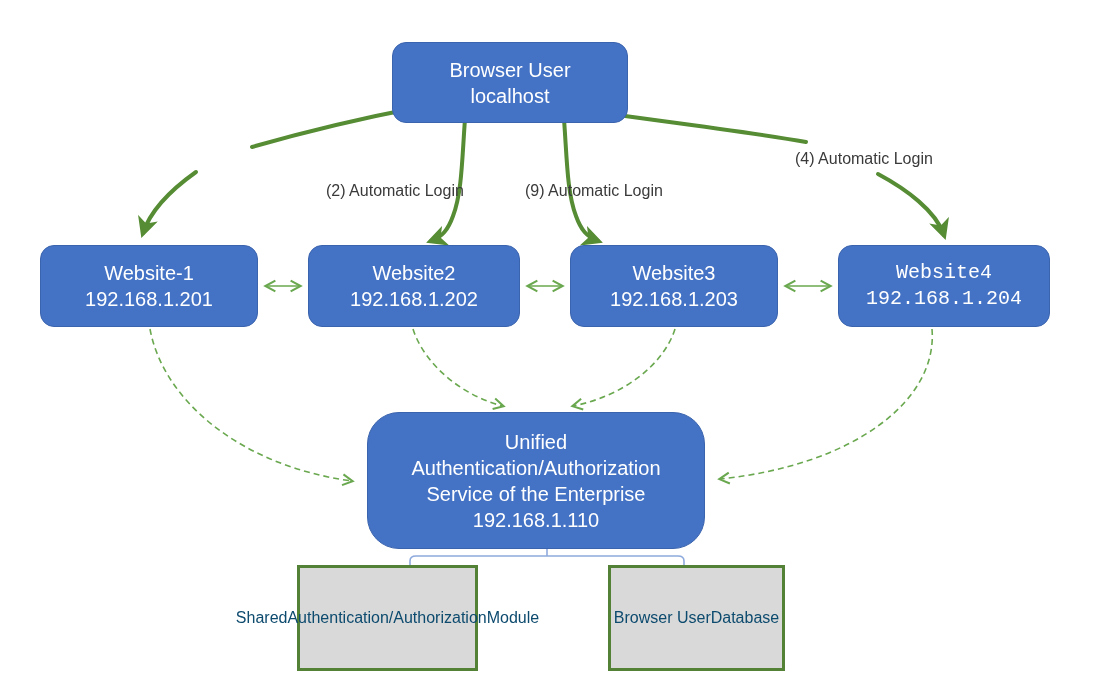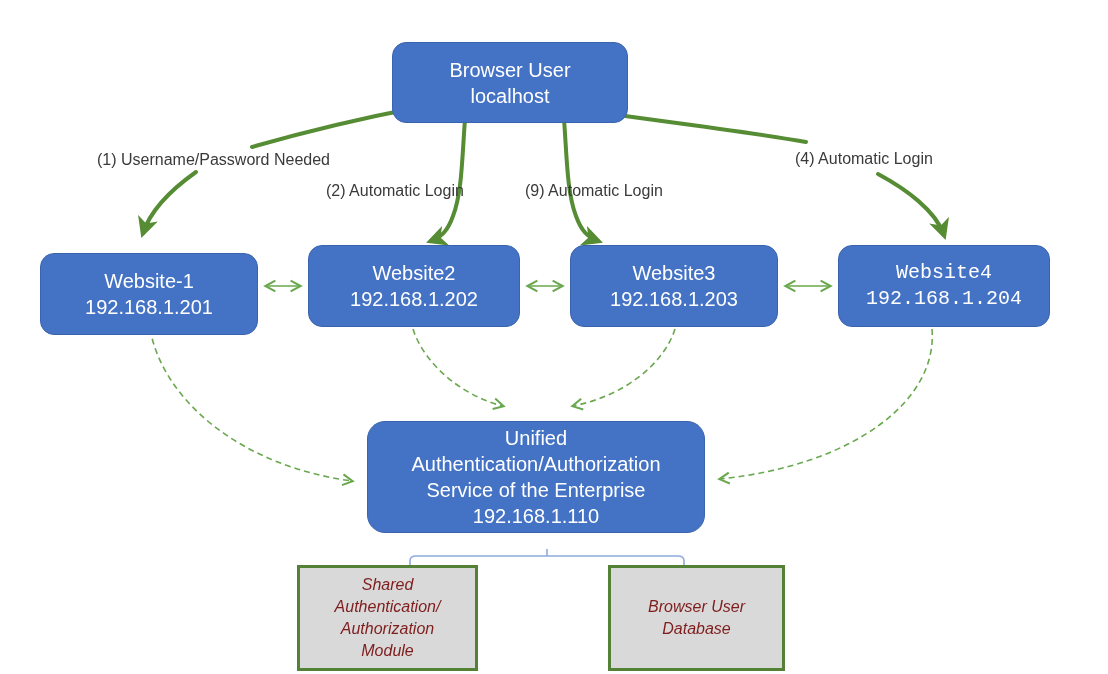--- a/index.html
+++ b/index.html
@@ -8,31 +8,30 @@
     font-family:"Liberation Sans", sans-serif;overflow:hidden;
   }
   #wires{position:absolute;left:0;top:0;width:1108px;height:674px;z-index:1;}
   .node{
     position:absolute;z-index:2;background:#4472C4;border:1px solid #3B64AE;
     border-radius:14px;color:#fff;display:flex;flex-direction:column;
     align-items:center;justify-content:center;text-align:center;
     font-size:20px;line-height:26px;box-sizing:border-box;
   }
   .node-browser{left:392px;top:26px;width:236px;height:81px;margin-top:16px;}
-  .node-web1{left:40px;top:253px;width:218px;height:82px;}
+  .node-web1{left:40px;top:245px;width:218px;height:82px;}
   .node-web2{left:308px;top:245px;width:212px;height:82px;}
   .node-web3{left:570px;top:245px;width:208px;height:82px;}
   .node-web4{left:838px;top:245px;width:212px;height:82px;font-family:Liberation Mono, monospace;}
-  .node-unified{left:367px;top:421px;width:338px;height:112px;border-radius:18px;}
+  .node-unified{left:367px;top:412px;width:338px;height:137px;border-radius:32px;}
   .gray-node{
     position:absolute;z-index:2;background:#D9D9D9;border:3px solid #538135;
-    color:#7f1d1d;display:flex;flex-direction:column;align-items:center;
+    color:#0c4a6e;display:flex;flex-direction:row;align-items:center;
     justify-content:center;text-align:center;font-size:16px;line-height:22px;
     box-sizing:border-box;
-    font-style:italic;
   }
   .gray-module{left:297px;top:565px;width:181px;height:106px;}
   .gray-db{left:608px;top:565px;width:177px;height:106px;}
   .edge-label{
     position:absolute;z-index:3;font-size:16px;color:#3A3A3A;white-space:nowrap;
   }
   .lbl1{left:97px;top:151px;}
   .lbl2{left:326px;top:182px;}
   .lbl3{left:525px;top:182px;}
   .lbl4{left:795px;top:150px;text-align:center;}
@@ -119,18 +118,17 @@
     <span>Authentication/</span>
     <span>Authorization</span>
     <span>Module</span>
   </div>
 
   <div class="gray-node gray-db">
     <span>Browser User</span>
     <span>Database</span>
   </div>
 
-  <div class="edge-label lbl1">(1) Username/Password Needed</div>
   <div class="edge-label lbl2">(2) Automatic Login</div>
   <div class="edge-label lbl3">(9) Automatic Login</div>
   <div class="edge-label lbl4">(4) Automatic Login</div>
 
 </div>
 
 </body></html>

